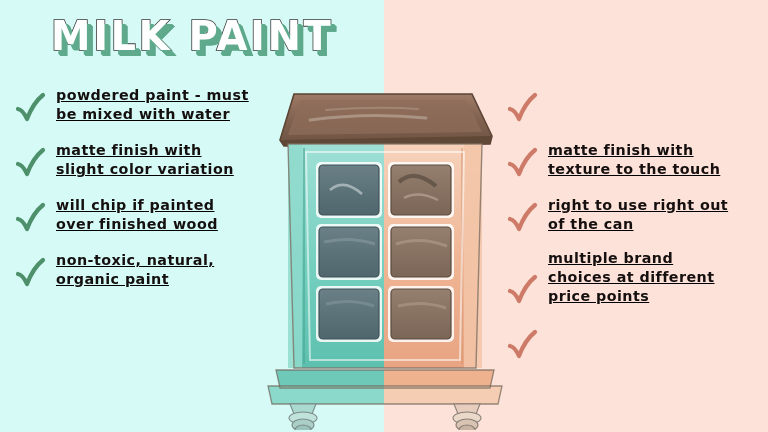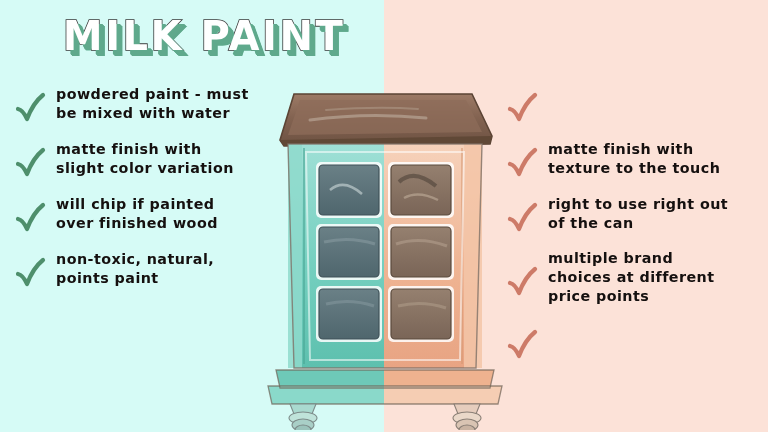--- a/index.html
+++ b/index.html
@@ -28,21 +28,20 @@
   .bg-right { left: 384px; }
 
   
   .header-row {
     position: absolute;
     top: 0;
     left: 0;
     width: 610px;
     height: 76px;
     display: flex;
-    padding-left: 12px;
   }
   .header-cell {
     width: 384px;
     height: 76px;
     display: flex;
     align-items: center;
     justify-content: center;
   }
   .header-title {
     font-family: "DejaVu Sans", sans-serif;
@@ -72,22 +71,23 @@
   .col {
     position: absolute;
     top: 84px;
     width: 278px;
   }
   .col-left  { left: 14px; }
   .col-right { left: 506px; }
 
   .bullet {
     display: flex;
-    align-items: center;
+    align-items: flex-end;
     margin-bottom: 15px;
+    text-decoration: underline;
   }
   .check {
     flex: 0 0 auto;
     width: 32px;
     height: 34px;
     margin-right: 10px;
     margin-top: 6px;
   }
   .check svg { display: block; width: 32px; height: 34px; }
 
@@ -278,21 +278,21 @@
       <span class="bullet-text">will chip if painted
 over finished wood</span>
     </div>
     <div class="bullet">
       <span class="check">
         <svg viewBox="0 0 32 34">
             <path d="M4 19 Q9 20 13 29 Q19 13 29 5" fill="none" stroke="#4e8f6c" stroke-width="4.2" stroke-linecap="round" stroke-linejoin="round"></path>
           </svg>
       </span>
       <span class="bullet-text">non-toxic, natural,
-points paint</span>
+organic paint</span>
     </div>
   </div>
 
   <div class="col col-right">
     <div class="bullet">
       <span class="check">
         <svg viewBox="0 0 32 34">
             <path d="M4 19 Q9 20 13 29 Q19 13 29 5" fill="none" stroke="#cd7b68" stroke-width="4.2" stroke-linecap="round" stroke-linejoin="round"></path>
           </svg>
       </span>

